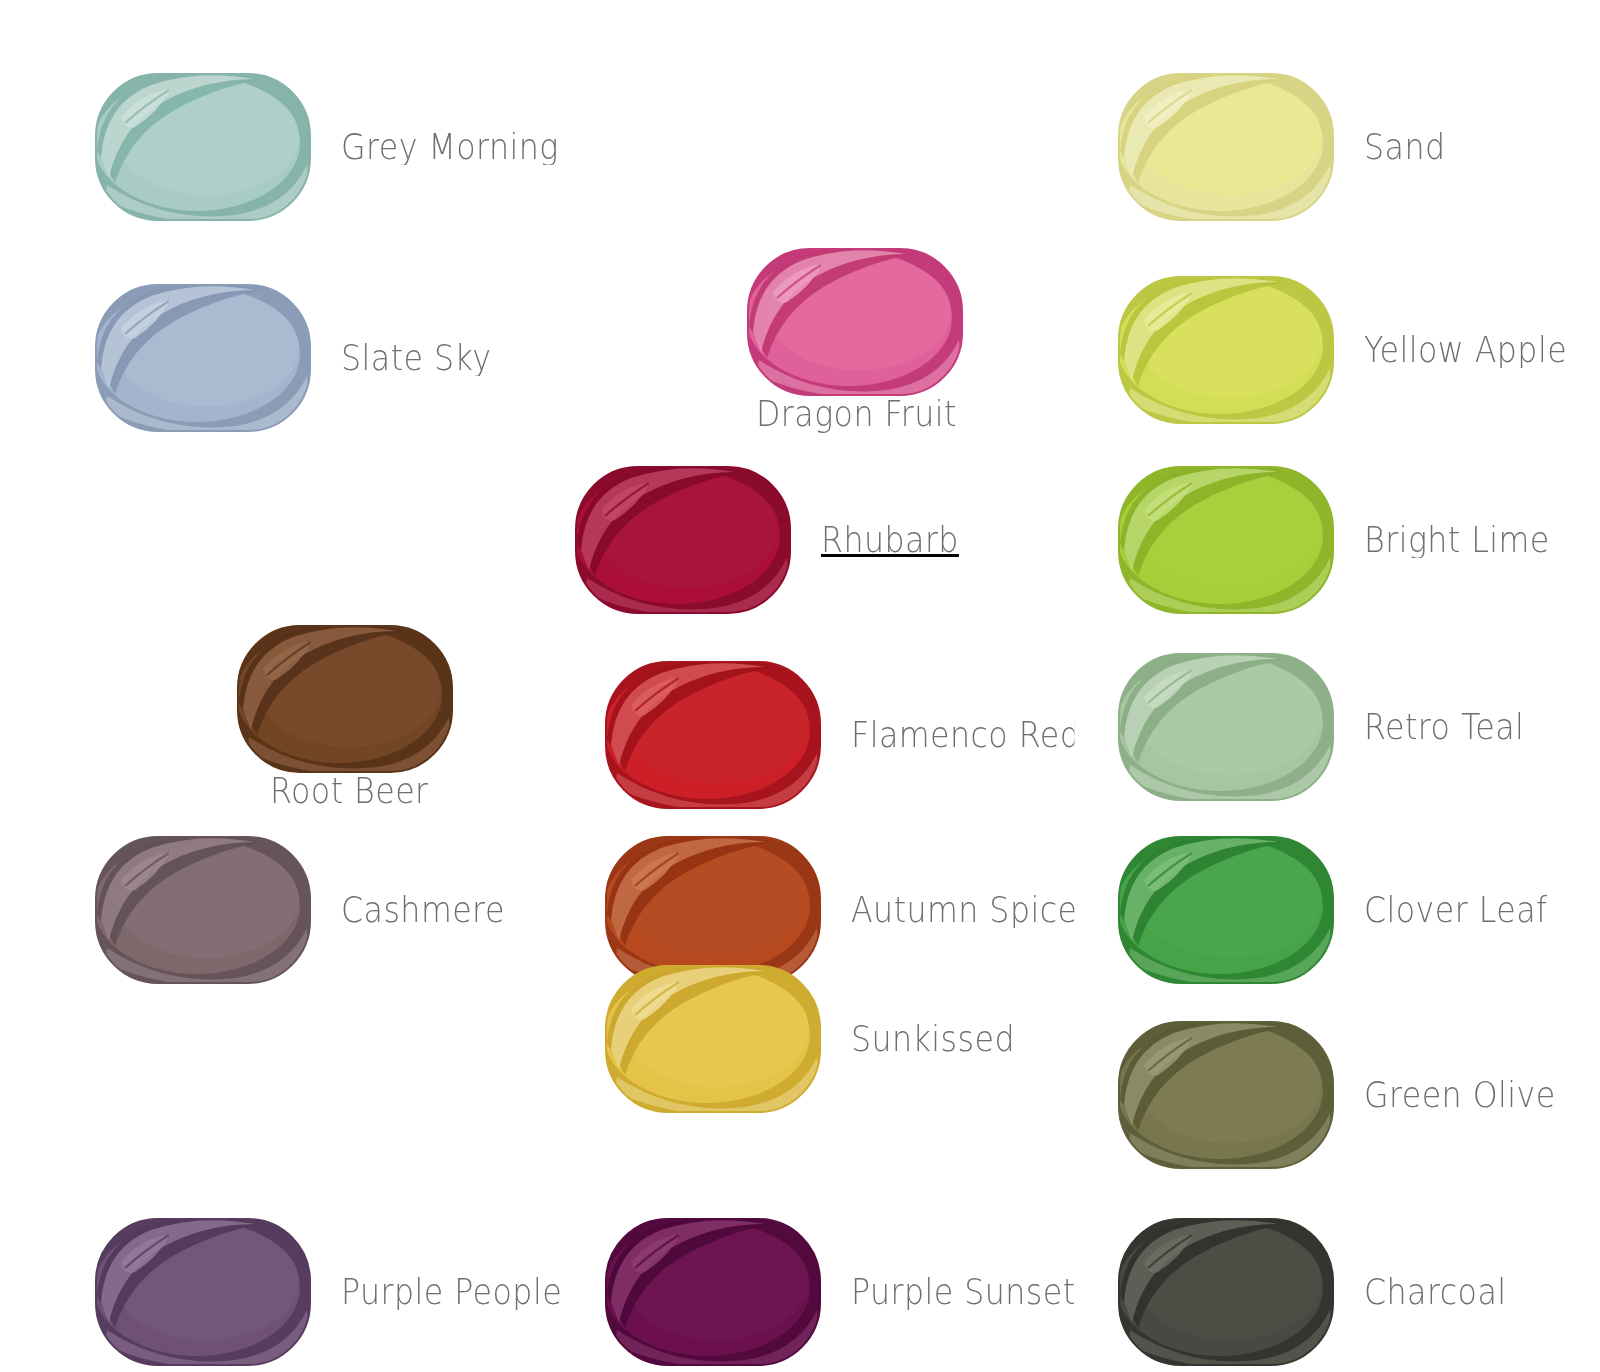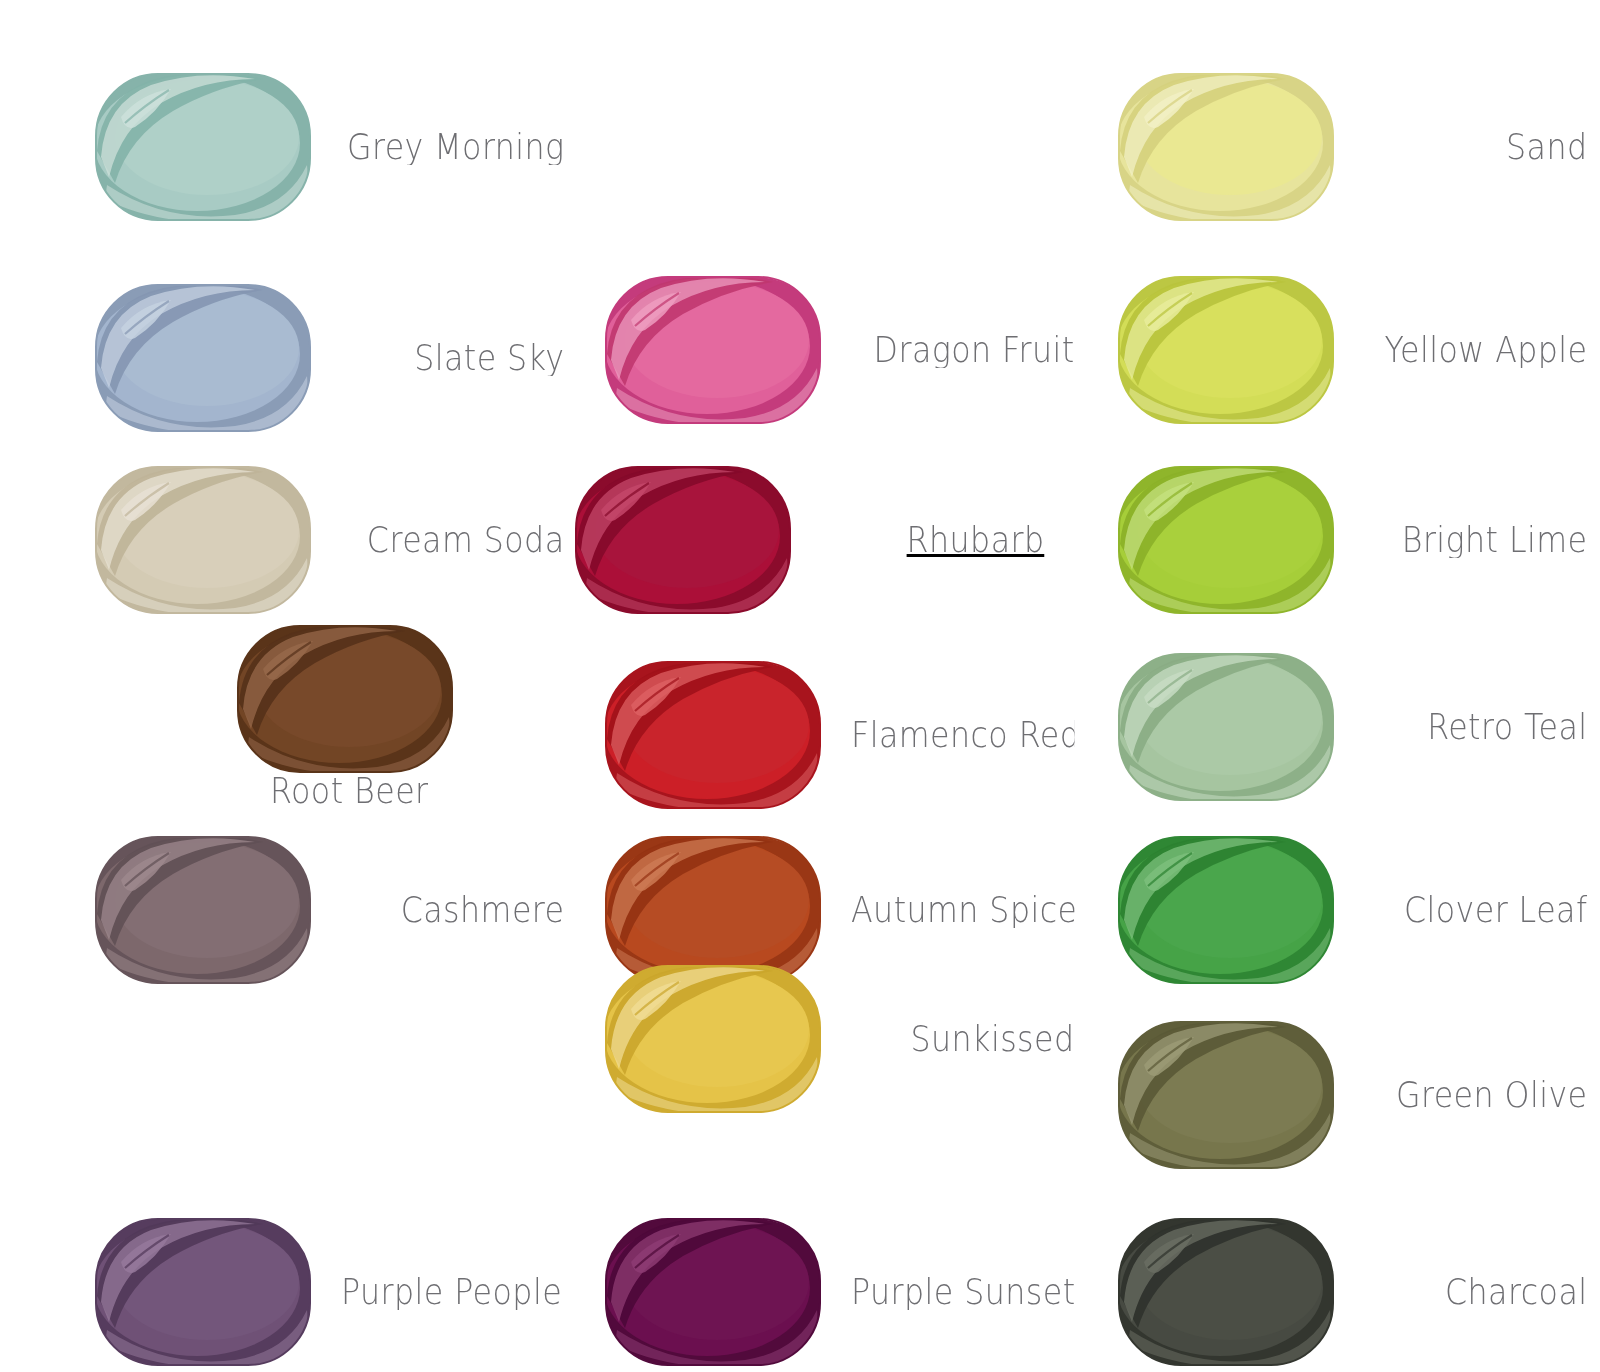--- a/index.html
+++ b/index.html
@@ -12,21 +12,20 @@
     width: 1600px;
     height: 1372px;
     font-family: "Liberation Sans", sans-serif;
     overflow: hidden;
   }
 
   #swatch-grid {
     position: relative;
     width: 1337px;
     height: 1372px;
-    text-align: right;
   }
 
   .swatch-cell {
     position: absolute;
     width: 500px;
     height: 203px;
     display: flex;
     align-items: center;
   }
 
@@ -152,21 +151,21 @@
 
       <path d="M 26 44 Q 46 20 76 16 Q 62 40 40 54 Q 30 58 26 44 Z" fill="#c6d2e1" opacity="0.85"></path>
       <path d="M 74 17 Q 50 32 30 50" fill="none" stroke="#8496b1" stroke-width="2.2" opacity="0.7"></path>
     </g>
 
     <rect x="1" y="1" width="214" height="146" rx="62" ry="62" fill="none" stroke="#8a9cb6" stroke-width="2"></rect>
   </svg>
       </div>
       <div class="swatch-label">Slate Sky</div>
     </div>
-    <div class="swatch-cell" style="left: 605px; top: 248px;">
+    <div class="swatch-cell" style="left: 605px; top: 248px; flex-direction: column;">
       <div class="bean-wrap">
   <svg class="bean-svg" viewBox="0 0 216 148">
     <defs>
       <clipPath id="bn4clip">
         <rect x="1" y="1" width="214" height="146" rx="62" ry="62"></rect>
       </clipPath>
     </defs>
 
     <rect x="1" y="1" width="214" height="146" rx="62" ry="62" fill="#c43b7c"></rect>
     <g clip-path="url(#bn4clip)">
@@ -216,52 +215,20 @@
 
       <path d="M 26 44 Q 46 20 76 16 Q 62 40 40 54 Q 30 58 26 44 Z" fill="#e7ec9b" opacity="0.85"></path>
       <path d="M 74 17 Q 50 32 30 50" fill="none" stroke="#b8c33c" stroke-width="2.2" opacity="0.7"></path>
     </g>
 
     <rect x="1" y="1" width="214" height="146" rx="62" ry="62" fill="none" stroke="#bcc743" stroke-width="2"></rect>
   </svg>
       </div>
       <div class="swatch-label">Yellow Apple</div>
     </div>
-    <div class="swatch-cell" style="left: 95px; top: 438px;">
-      <div class="bean-wrap">
-  <svg class="bean-svg" viewBox="0 0 216 148">
-    <defs>
-      <clipPath id="bn6clip">
-        <rect x="1" y="1" width="214" height="146" rx="62" ry="62"></rect>
-      </clipPath>
-    </defs>
-
-    <rect x="1" y="1" width="214" height="146" rx="62" ry="62" fill="#c2b89e"></rect>
-    <g clip-path="url(#bn6clip)">
-
-      <ellipse cx="102" cy="70" rx="103" ry="68" fill="#d4cbb4"></ellipse>
-
-      <ellipse cx="112" cy="64" rx="92" ry="58" fill="#d8cfba"></ellipse>
-
-      <path d="M 12 112 Q 70 150 140 142 Q 192 134 212 92 L 214 118
-               Q 190 150 128 150 Q 56 150 10 126 Z" fill="#e7e1d3" opacity="0.55"></path>
-
-      <path d="M 2 78 Q 6 26 54 8 Q 106 -8 168 6 Q 120 14 78 38 Q 34 64 20 110 Z" fill="#bfb498" opacity="0.9"></path>
-
-      <path d="M 6 84 Q 10 30 56 12 Q 104 -4 160 6 Q 108 6 66 30 Q 26 54 14 104 Z" fill="#e7e1d3" opacity="0.75"></path>
-
-      <path d="M 26 44 Q 46 20 76 16 Q 62 40 40 54 Q 30 58 26 44 Z" fill="#e7e1d3" opacity="0.85"></path>
-      <path d="M 74 17 Q 50 32 30 50" fill="none" stroke="#bfb498" stroke-width="2.2" opacity="0.7"></path>
-    </g>
-
-    <rect x="1" y="1" width="214" height="146" rx="62" ry="62" fill="none" stroke="#c2b89e" stroke-width="2"></rect>
-  </svg>
-      </div>
-      <div class="swatch-label">Cream Soda</div>
-    </div>
     <div class="swatch-cell" style="left: 575px; top: 438px; text-decoration: underline;">
       <div class="bean-wrap">
   <svg class="bean-svg" viewBox="0 0 216 148">
     <defs>
       <clipPath id="bn7clip">
         <rect x="1" y="1" width="214" height="146" rx="62" ry="62"></rect>
       </clipPath>
     </defs>
 
     <rect x="1" y="1" width="214" height="146" rx="62" ry="62" fill="#8b0b2c"></rect>

